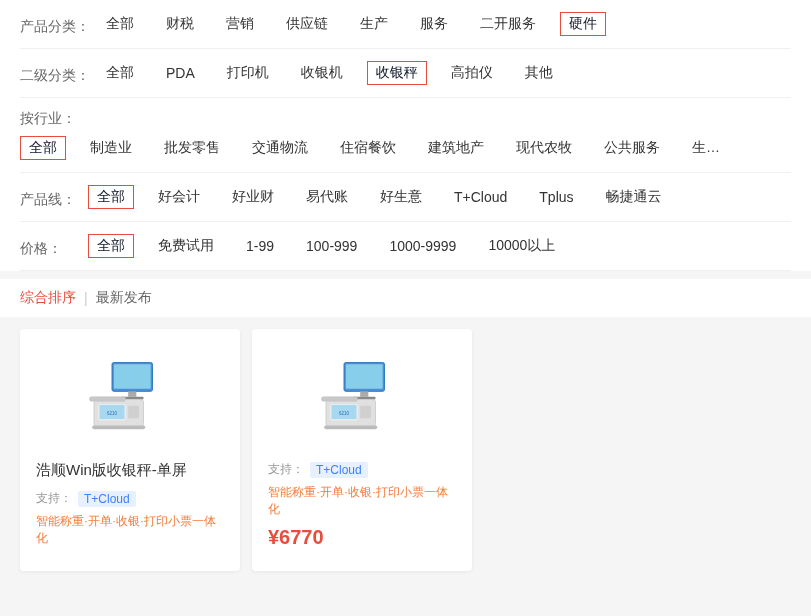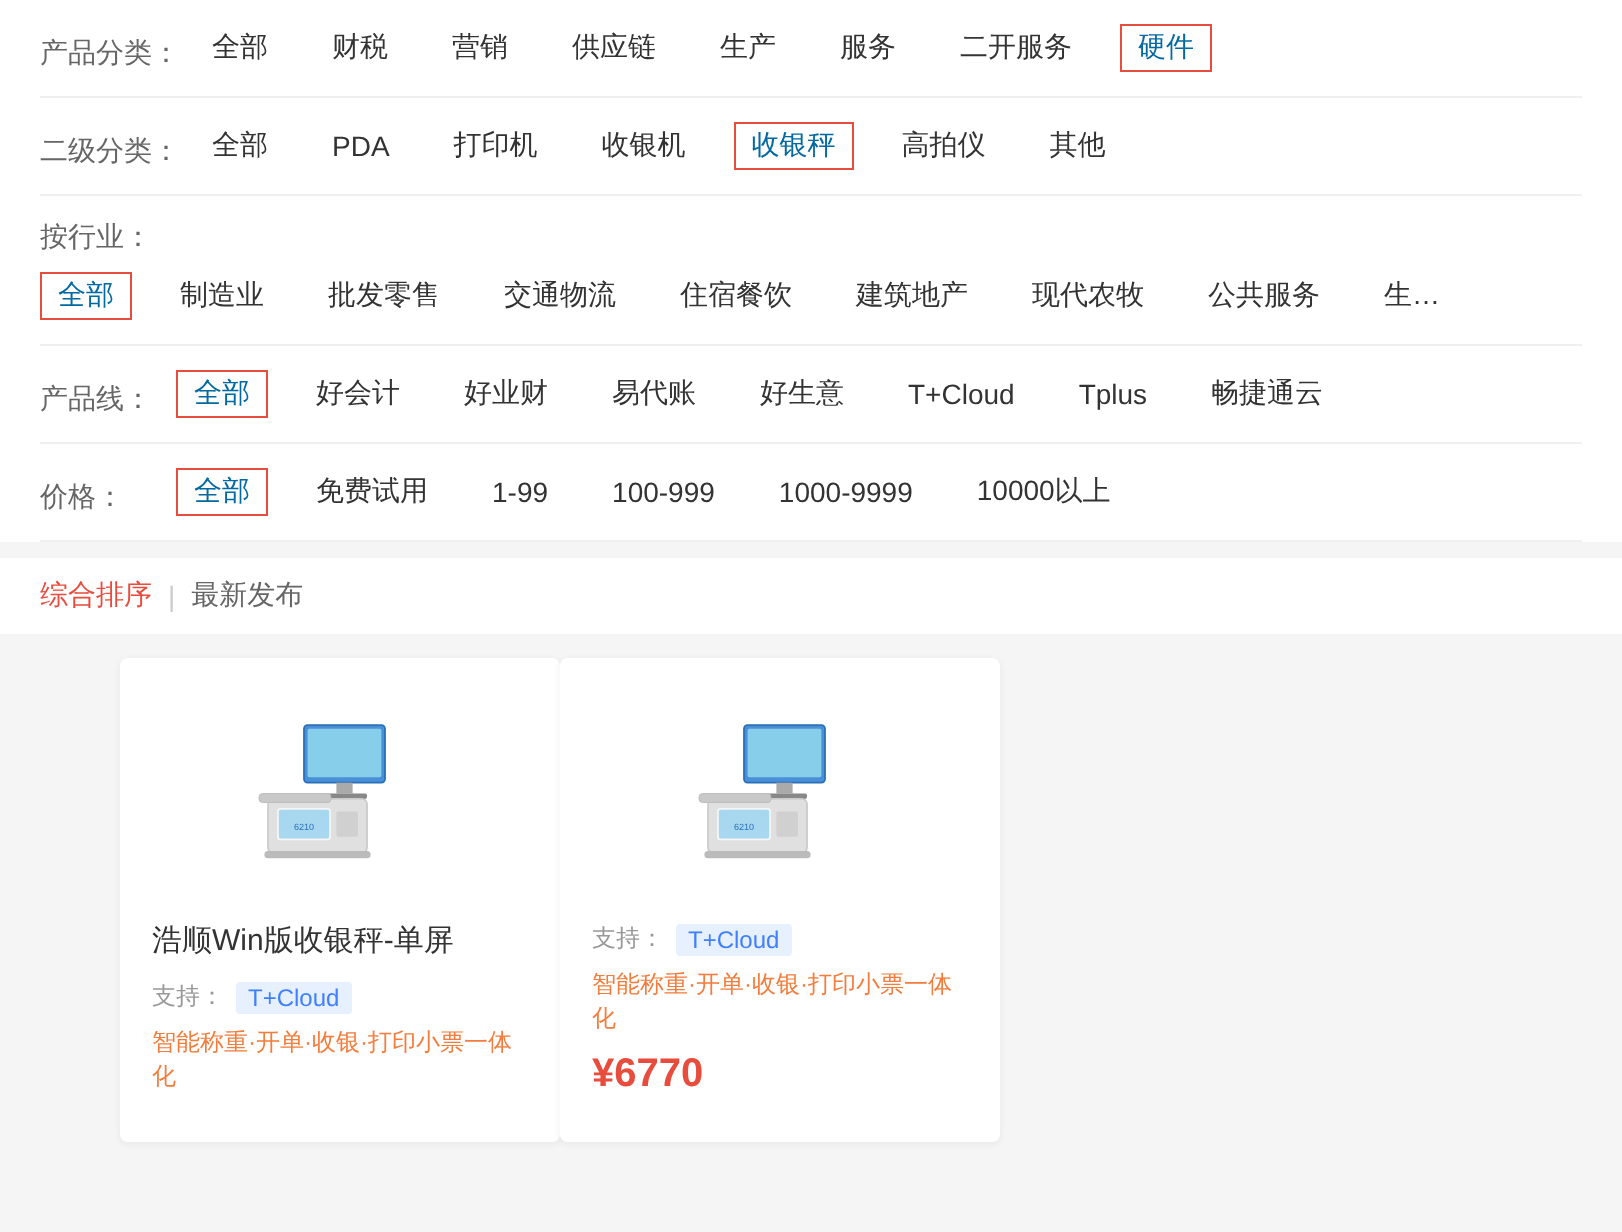--- a/index.html
+++ b/index.html
@@ -36,21 +36,21 @@
       cursor: pointer;
       padding: 2px 8px;
       border-radius: 12px;
       color: #333;
       font-size: 14px;
       transition: color 0.2s;
     }
 
     .filter-item.active-circle {
       border: 1px solid #e84c3d;
-      color: #0369a1;
+      color: #0f172a;
       border-radius: 0;
     }
 
     .sort-bar {
       background: #fff;
       margin-top: 8px;
       padding: 10px 20px;
       display: flex;
       align-items: center;
       gap: 0;
@@ -70,22 +70,21 @@
     .sort-item-normal {
       cursor: pointer;
       font-size: 14px;
       color: #666;
     }
 
     .products-area {
       padding: 12px 20px;
       display: flex;
       flex-wrap: wrap;
-      gap: 0;
-      margin-left: 40px;
+      gap: 12px;
     }
 
     .product-card {
       background: #fff;
       border-radius: 4px;
       width: 220px;
       padding: 20px 16px 16px;
       cursor: pointer;
       box-shadow: 0 1px 4px rgba(0,0,0,0.06);
     }

